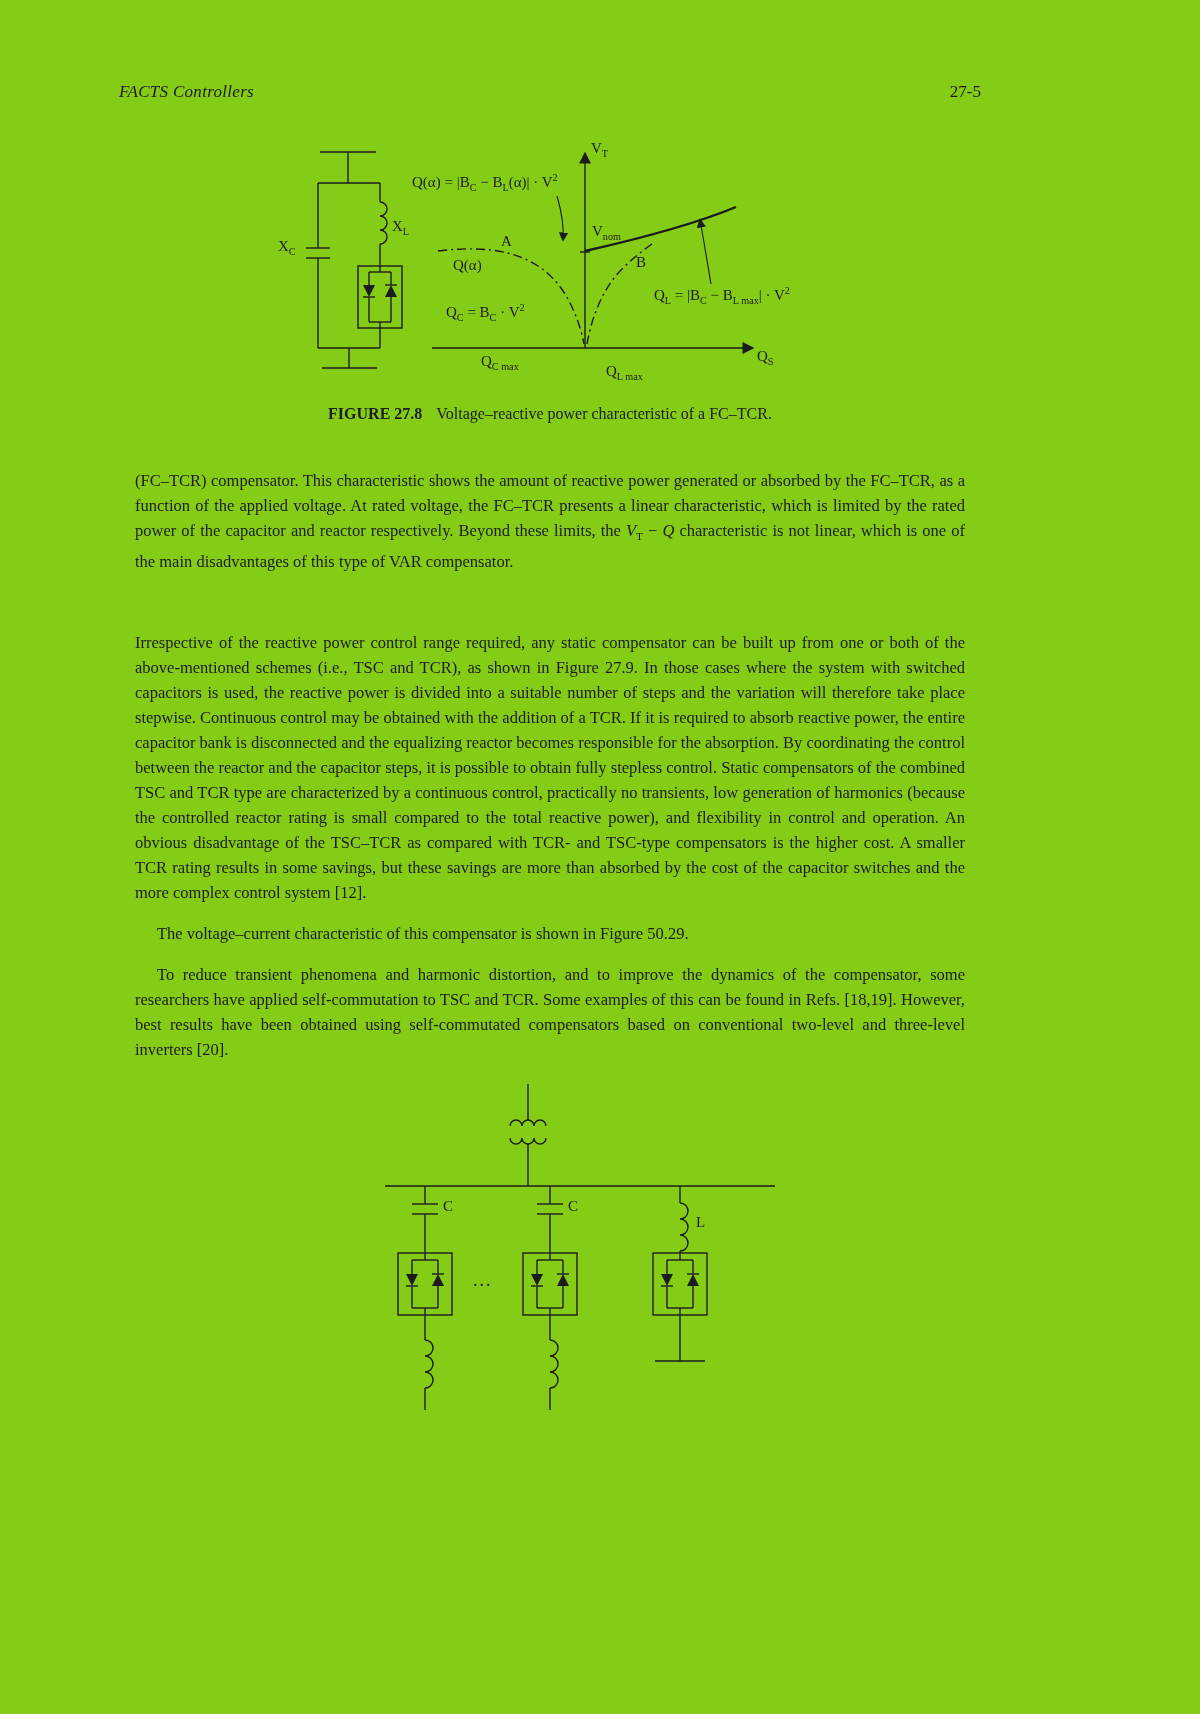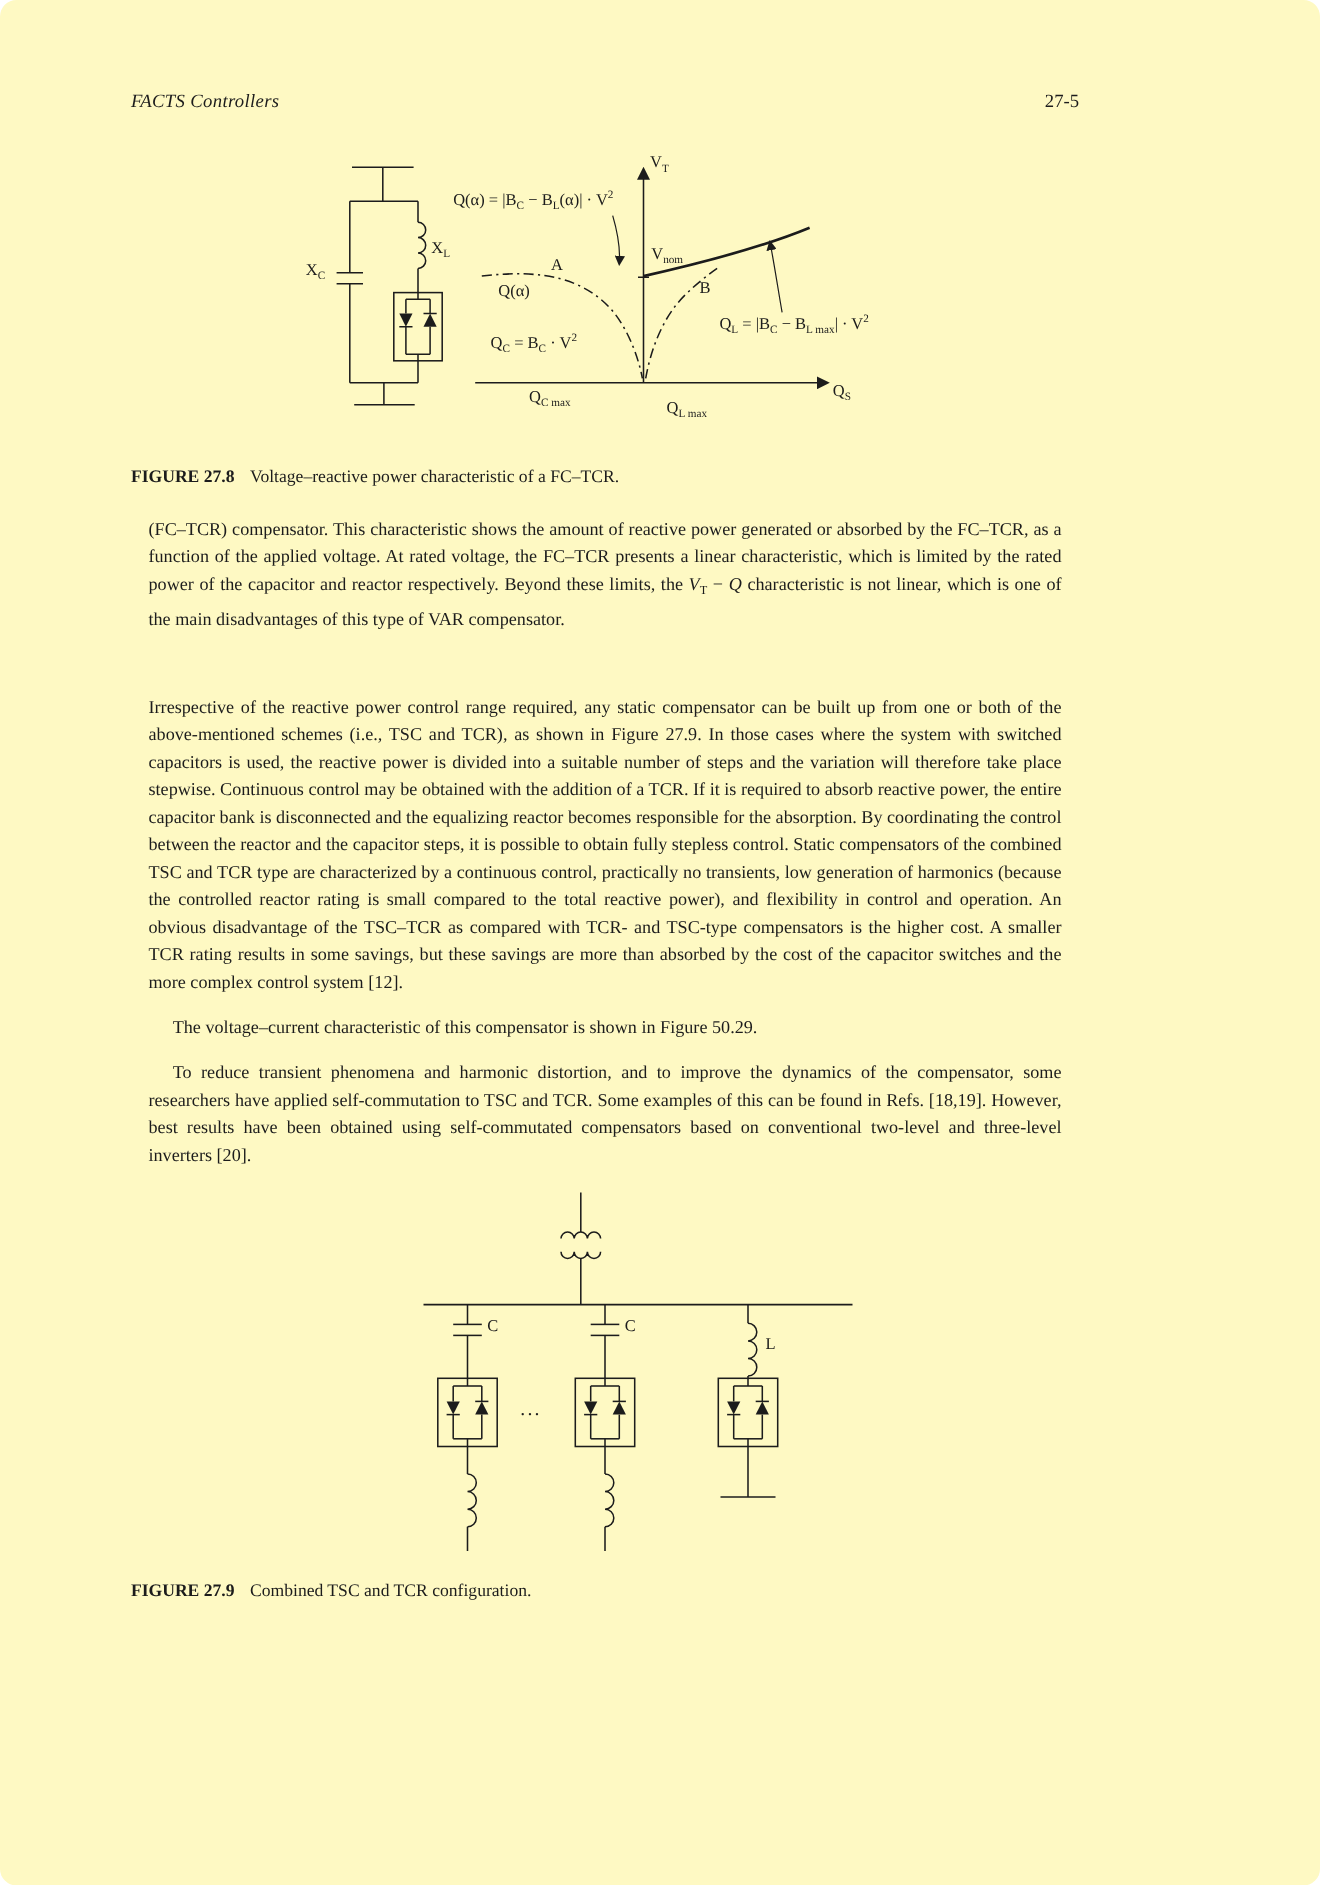--- a/index.html
+++ b/index.html
@@ -1,17 +1,17 @@
 <!DOCTYPE html>
 <html><head>
 <meta charset="utf-8">
 <style>
   html,body{margin:0;padding:0;background:#ffffff;}
   body{width:1200px;height:1714px;position:relative;font-family:"Liberation Serif",serif;color:#1c1c1c;}
-  .page{position:absolute;left:0;top:0;width:1200px;height:1714px;background:#fef9c3;overflow:hidden;border-radius:15px;}
+  .page{position:absolute;left:0;top:0;width:1200px;height:1714px;background:#84cc16;overflow:hidden;}
 
   .header{position:absolute;left:119px;top:82px;width:862px;display:flex;justify-content:space-between;align-items:baseline;font-size:17px;}
   .running-head{font-style:italic;letter-spacing:0.3px;}
   .page-number{font-style:normal;}
 
   .figure{position:absolute;}
   .figure svg{position:absolute;left:0;top:0;}
   .figlabel{position:absolute;font-size:15px;white-space:nowrap;line-height:1.1;}
   .figlabel sub,.figlabel sup{font-size:0.68em;}
   .dots-label{font-style:normal;font-size:18px;letter-spacing:2px;}
@@ -99,21 +99,21 @@
     <div class="figlabel" style="left:322px;top:85px;">V<sub>nom</sub></div>
     <div class="figlabel" style="left:183px;top:119px;">Q(α)</div>
     <div class="figlabel" style="left:366px;top:116px;">B</div>
     <div class="figlabel" style="left:176px;top:164px;">Q<sub>C</sub> = B<sub>C</sub> · V<sup>2</sup></div>
     <div class="figlabel" style="left:384px;top:147px;">Q<sub>L</sub> = |B<sub>C</sub> − B<sub>L max</sub>| · V<sup>2</sup></div>
     <div class="figlabel" style="left:211px;top:215px;">Q<sub>C max</sub></div>
     <div class="figlabel" style="left:336px;top:215px;margin-top:10px;">Q<sub>L max</sub></div>
     <div class="figlabel" style="left:487px;top:210px;">Q<sub>S</sub></div>
   </div>
 
-  <div class="caption" style="top:424px;">
+  <div class="caption" style="top:404px;text-align:center;">
     <span class="cap-label">FIGURE 27.8</span><span>Voltage–reactive power characteristic of a FC–TCR.</span>
   </div>
 
   <div class="bodytext" style="top:452px;">
     <p>(FC–TCR) compensator. This characteristic shows the amount of reactive power generated or absorbed by the FC–TCR, as a function of the applied voltage. At rated voltage, the FC–TCR presents a linear characteristic, which is limited by the rated power of the capacitor and reactor respectively. Beyond these limits, the <i>V</i><sub>T</sub> − <i>Q</i> characteristic is not linear, which is one of the main disadvantages of this type of VAR compensator.</p>
   </div>
 
 
   <div class="bodytext" style="top:614px;">
     <p>Irrespective of the reactive power control range required, any static compensator can be built up from one or both of the above-mentioned schemes (i.e., TSC and TCR), as shown in Figure 27.9. In those cases where the system with switched capacitors is used, the reactive power is divided into a suitable number of steps and the variation will therefore take place stepwise. Continuous control may be obtained with the addition of a TCR. If it is required to absorb reactive power, the entire capacitor bank is disconnected and the equalizing reactor becomes responsible for the absorption. By coordinating the control between the reactor and the capacitor steps, it is possible to obtain fully stepless control. Static compensators of the combined TSC and TCR type are characterized by a continuous control, practically no transients, low generation of harmonics (because the controlled reactor rating is small compared to the total reactive power), and flexibility in control and operation. An obvious disadvantage of the TSC–TCR as compared with TCR- and TSC-type compensators is the higher cost. A smaller TCR rating results in some savings, but these savings are more than absorbed by the cost of the capacitor switches and the more complex control system [12].</p>
@@ -202,17 +202,14 @@
         <polygon points="317,208 329,208 323,196"></polygon>
       </g>
     </svg>
 
     <div class="figlabel" style="left:73px;top:120px;">C</div>
     <div class="figlabel" style="left:198px;top:120px;">C</div>
     <div class="figlabel" style="left:326px;top:136px;">L</div>
     <div class="figlabel dots-label" style="left:103px;top:193px;">...</div>
   </div>
 
-  <div class="caption" style="top:1437px;">
-    <span class="cap-label">FIGURE 27.9</span><span>Combined TSC and TCR configuration.</span>
-  </div>
 
 </div>
 
 </body></html>

